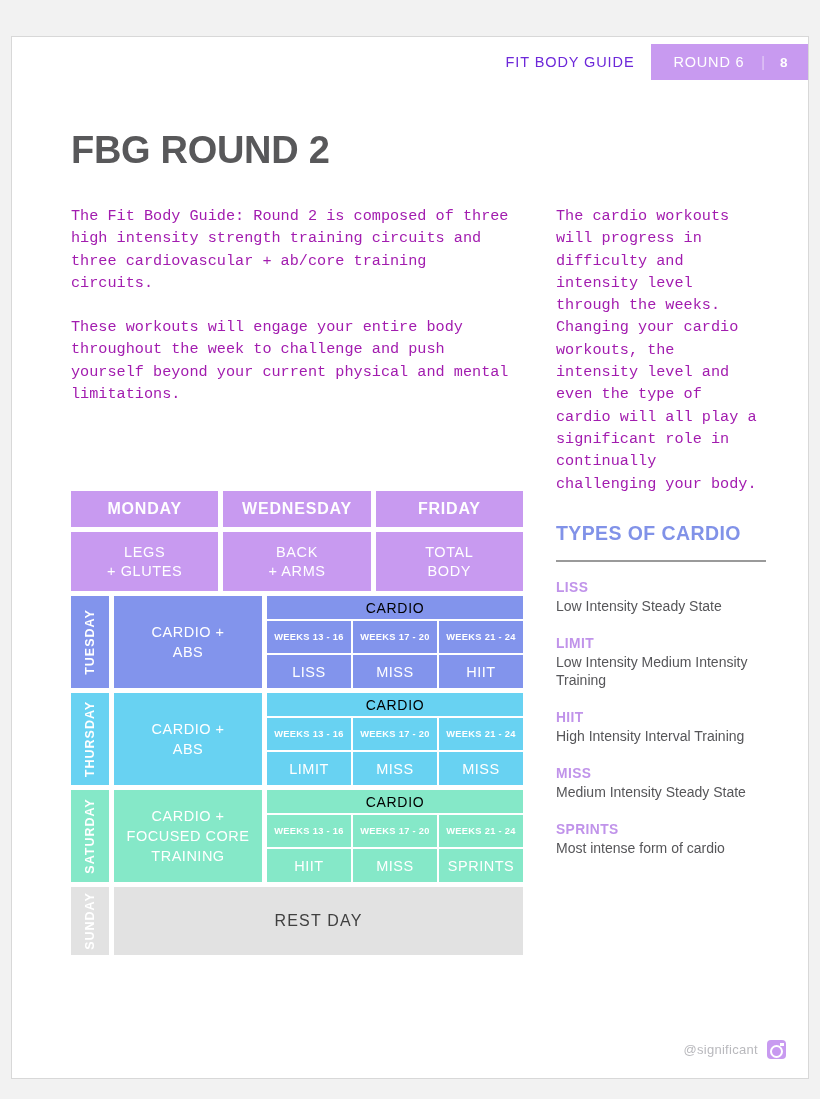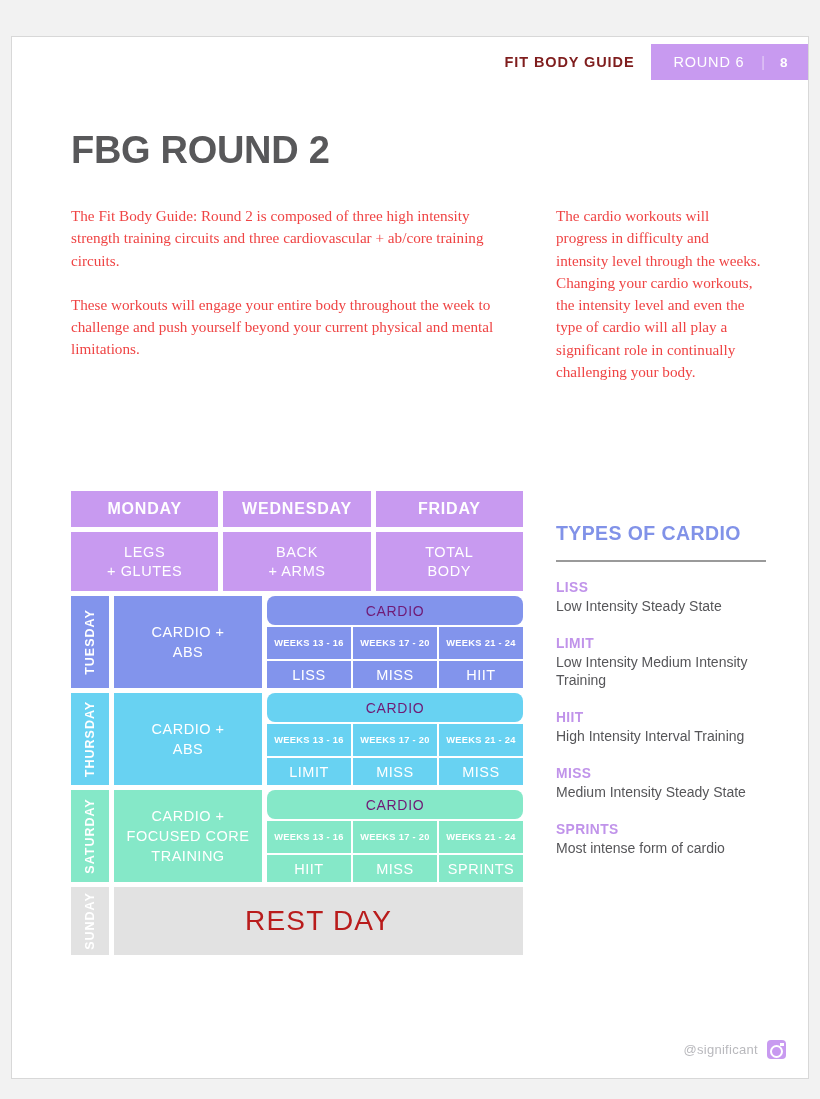--- a/index.html
+++ b/index.html
@@ -29,23 +29,23 @@
     right: 0;
     height: 36px;
     display: flex;
     align-items: stretch;
   }
   #brand {
     display: flex;
     align-items: center;
     padding: 0 17px;
     font-size: 14.5px;
-    font-weight: bold;
+    font-weight: normal;
     letter-spacing: 0.9px;
-    color: #7f1d1d;
+    color: #6d28d9;
   }
   #round-badge {
     display: flex;
     align-items: center;
     background: #c89af0;
     padding: 0 20px 0 22px;
     color: #ffffff;
   }
   #round-label {
     font-size: 14.5px;
@@ -69,22 +69,22 @@
     left: 59px;
     top: 92px;
     font-size: 38px;
     font-weight: bold;
     letter-spacing: -0.3px;
     color: #58585a;
   }
 
   
   .serif {
-    font-family: Liberation Serif, serif;
-    color: #ef4444;
+    font-family: Liberation Mono, monospace;
+    color: #a21caf;
   }
   #left-col {
     position: absolute;
     left: 59px;
     top: 168px;
     width: 445px;
   }
   #left-col p {
     font-size: 15.2px;
     line-height: 22.3px;
@@ -172,29 +172,28 @@
     line-height: 20px;
     text-align: center;
   }
   .cardio-block {
     flex: 1;
     display: flex;
     flex-direction: column;
     gap: 2px;
   }
   .cardio-title {
-    height: 29px;
-    display: flex;
-    align-items: center;
-    justify-content: center;
-    color: #701a75;
+    height: 23px;
+    display: flex;
+    align-items: center;
+    justify-content: center;
+    color: #000000;
     font-size: 14px;
     font-weight: 300;
     letter-spacing: 0.7px;
-    border-radius: 8px;
   }
   .week-head {
     display: flex;
     gap: 2px;
     height: 32px;
   }
   .week-head div {
     flex: 1;
     display: flex;
     align-items: center;
@@ -225,22 +224,22 @@
     gap: 5px;
     margin-top: 5px;
     height: 68px;
   }
   .rest-body {
     flex: 1;
     background: #e2e2e2;
     display: flex;
     align-items: center;
     justify-content: center;
-    color: #b91c1c;
-    font-size: 28px;
+    color: #404040;
+    font-size: 16px;
     font-weight: 300;
     letter-spacing: 1.2px;
   }
 
   
   #cardio-types {
     position: absolute;
     left: 544px;
     top: 485px;
     width: 210px;

